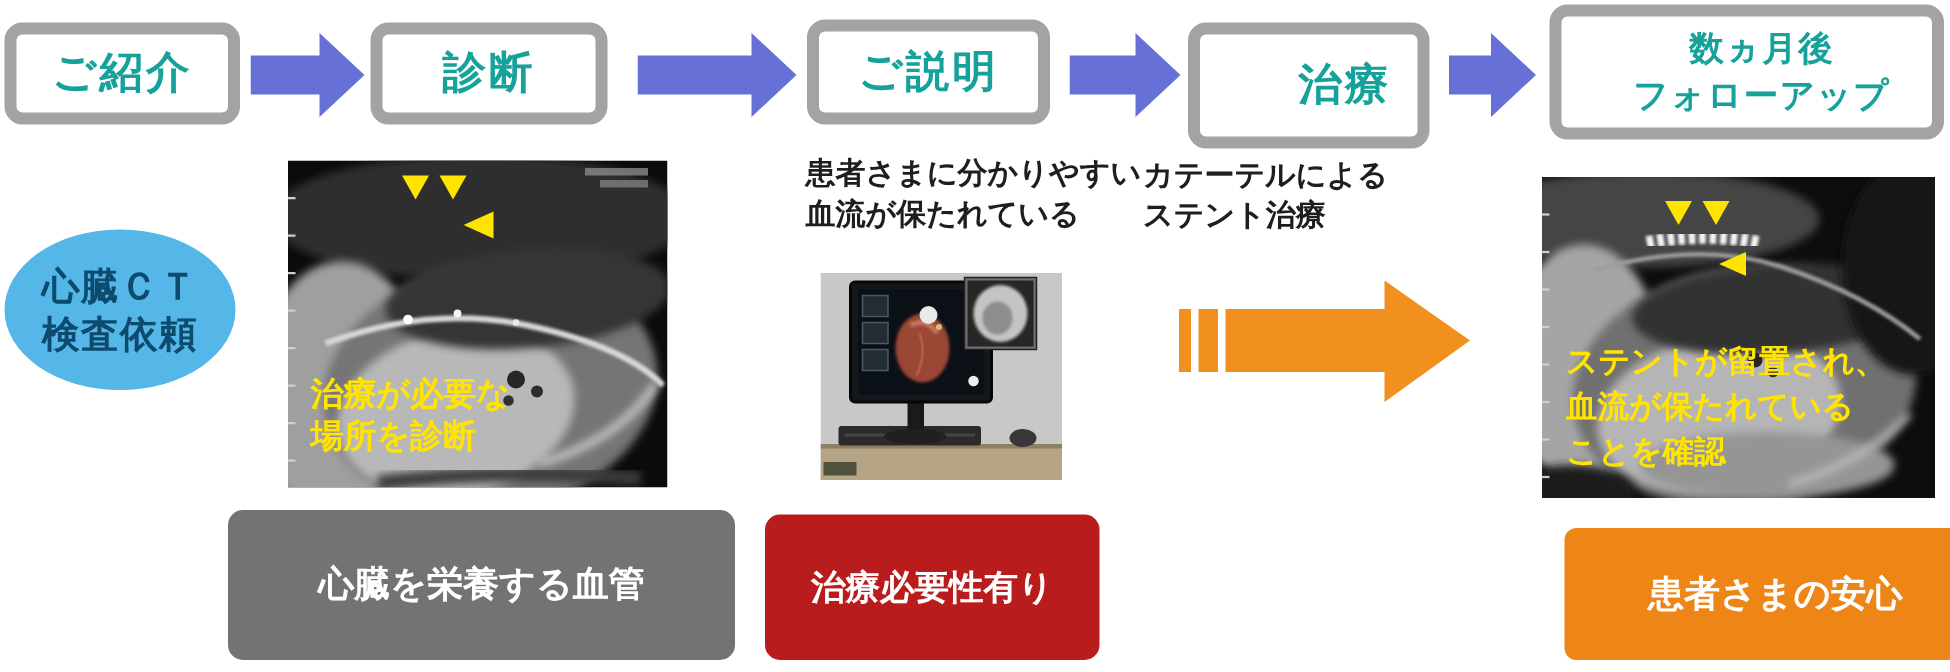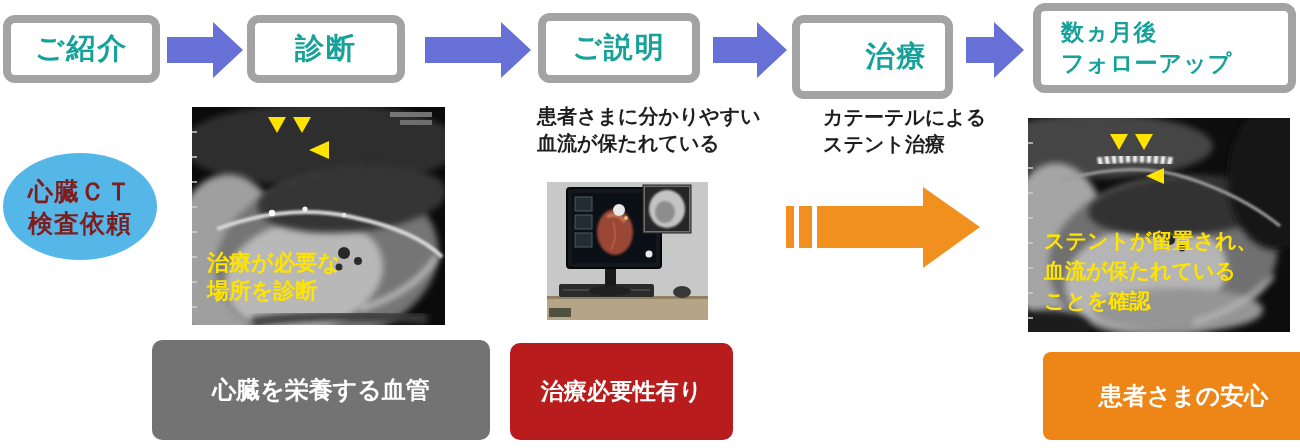--- a/index.html
+++ b/index.html
@@ -8,45 +8,45 @@
     font-family:"Liberation Sans","DejaVu Sans",sans-serif; overflow:hidden;
   }
   
   .step-box{
     position:absolute; box-sizing:border-box;
     border:8px solid #a3a3a3; border-radius:12px; background:#ffffff;
     color:#16a29a; font-weight:bold; font-size:29px; letter-spacing:2px;
     display:flex; align-items:center; justify-content:center; text-align:center;
   }
   .step-box.multiline{
-    flex-direction:column; align-items:flex-start; justify-content:center;
+    flex-direction:column; align-items:center; justify-content:center;
     padding-left:20px; font-size:23px; line-height:31px; letter-spacing:1px;
   }
   #step1{left:3px;   top:15px; width:157px; height:68px;}
   #step2{left:247px; top:15px; width:158px; height:68px;}
   #step3{left:538px; top:13px; width:162px; height:70px;text-align:center;}
   #step4{left:792px; top:15px; width:161px; height:84px;padding-left:48px;}
   #step5{left:1033px; top:3px; width:263px; height:90px;}
   .flow-arrow{position:absolute; top:22px;}
   #arrow1{left:167px;} #arrow2{left:425px;} #arrow3{left:713px;} #arrow4{left:966px;}
   
   .badge-ellipse{
     position:absolute; left:3px; top:153px; width:154px; height:107px;
     background:#55b6e8; border-radius:50%;
-    color:#7f1d1d; font-weight:bold; font-size:25px; line-height:32px;
+    color:#0c4a6e; font-weight:bold; font-size:25px; line-height:32px;
     display:flex; flex-direction:column; align-items:center; justify-content:center;
     text-align:center; letter-spacing:1px;
   }
   
   .note{
     position:absolute; color:#1e1e1e; font-weight:bold; font-size:20px;
     line-height:27px; white-space:nowrap;
   }
   #note-explain{left:498px; top:103px;margin-left:39px;}
-  #note-treat{left:823px; top:104px;}
+  #note-treat{left:762px; top:104px;}
   
   #ct1{position:absolute; left:192px;  top:107px;}
   #ct2{position:absolute; left:1028px; top:118px;}
   #monitor{position:absolute; left:547px; top:182px;}
   #orange-arrow{position:absolute; left:786px; top:187px;}
   
   .result-box{
     position:absolute; box-sizing:border-box; border-radius:10px;
     color:#ffffff; font-weight:bold; text-align:center;
     display:flex; flex-direction:column; align-items:center; justify-content:center;

